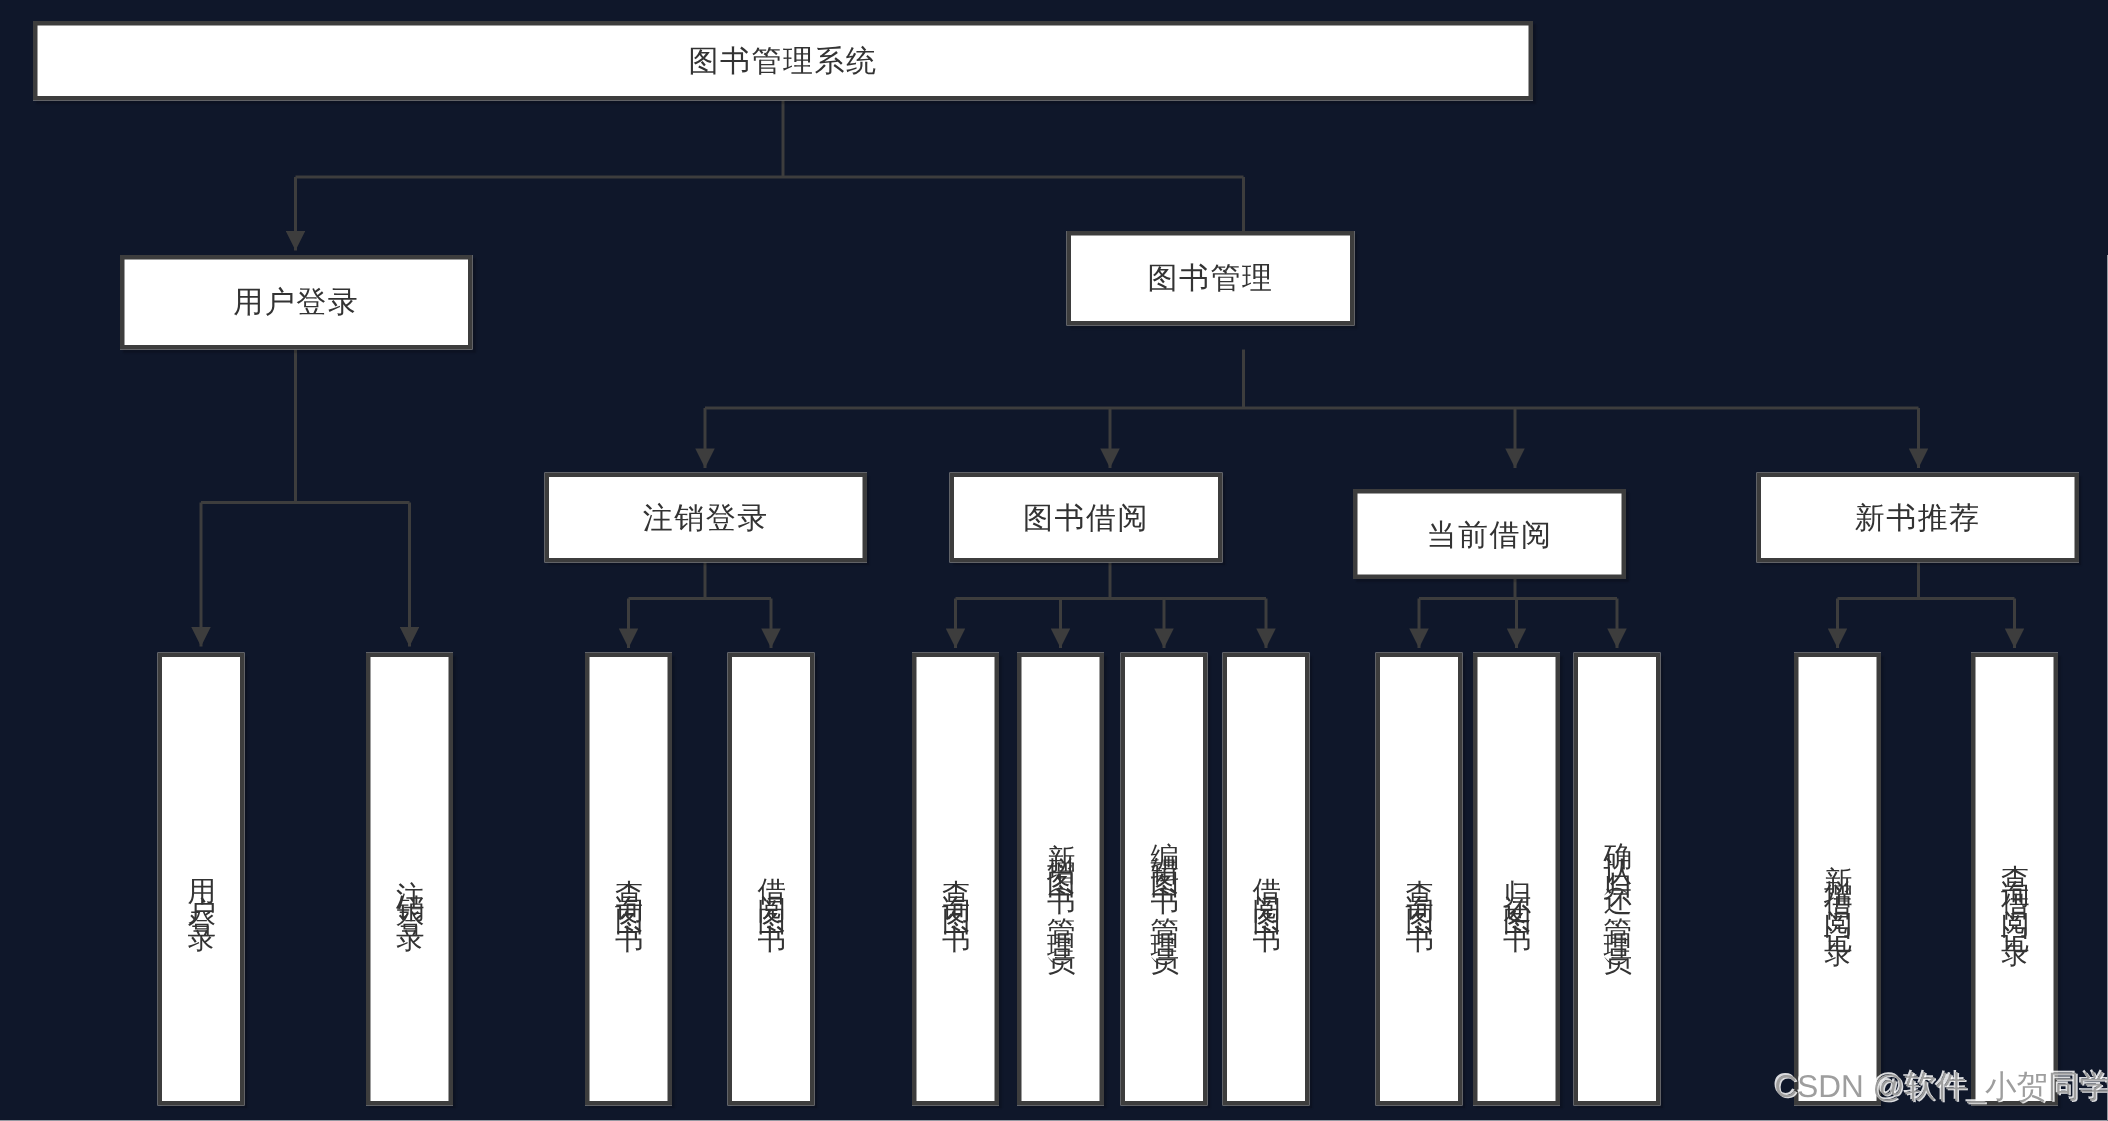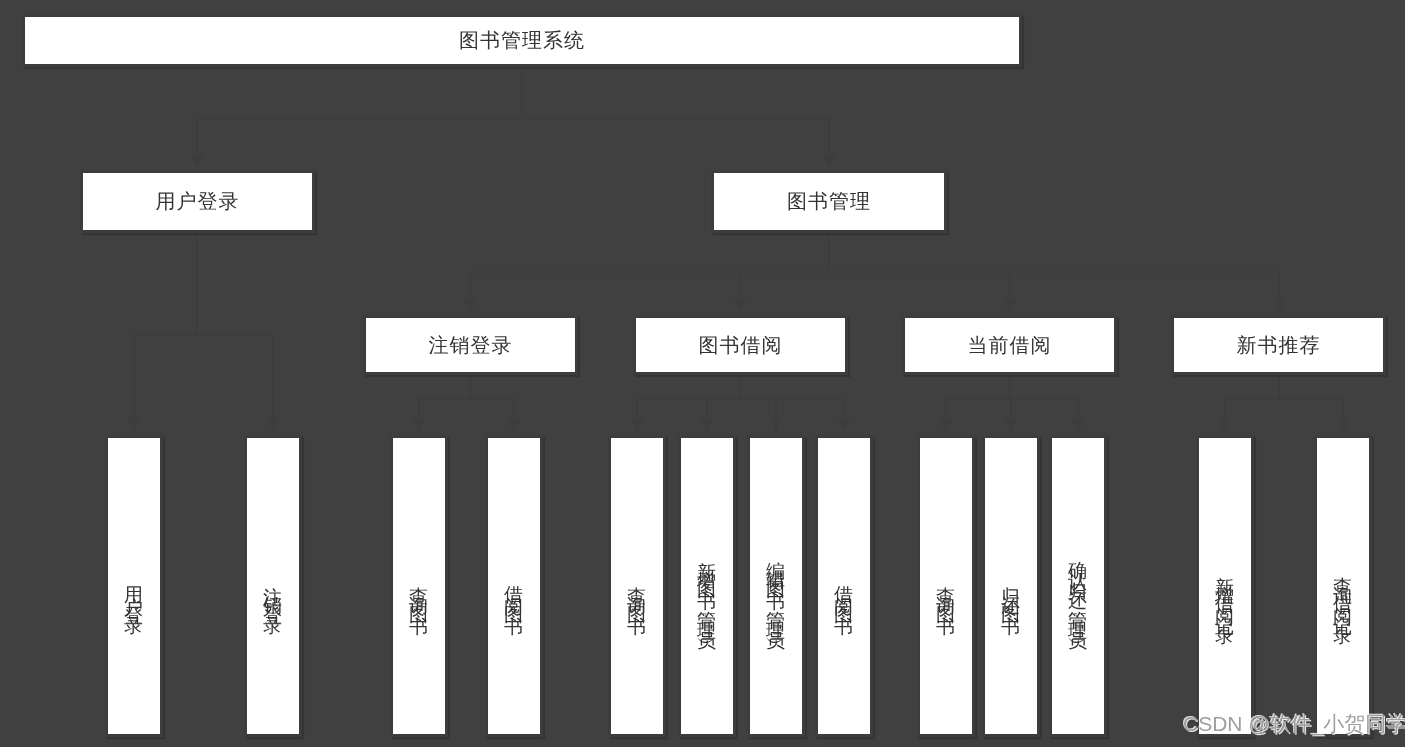--- a/index.html
+++ b/index.html
@@ -1,18 +1,18 @@
 <!DOCTYPE html>
 <html><head>
 <meta charset="utf-8">
 <style>
   html,body{margin:0;padding:0;background:#ffffff;}
   body{width:1405px;height:747px;overflow:hidden;
        font-family:"Liberation Sans","DejaVu Sans",sans-serif;}
-  #canvas{position:relative;width:1405px;height:747px;background:#404040;}
+  #canvas{position:relative;width:1405px;height:747px;background:#0f172a;}
   #wires{position:absolute;left:0;top:0;width:1405px;height:747px;}
 
   .node{
     position:absolute;
     background:#ffffff;
     border:3px solid #3d3d3d;
     box-sizing:border-box;
     display:flex;align-items:center;justify-content:center;
     color:#333333;
     box-shadow:2px 2px 1px rgba(0,0,0,0.18);
@@ -85,31 +85,31 @@
     </g>
   </svg>
 
   <div class="node h" style="left:22px;top:14px;width:1000px;height:53px">
     <span>图书管理系统</span>
   </div>
 
   <div class="node h" style="left:80px;top:170px;width:235px;height:63px">
     <span>用户登录</span>
   </div>
-  <div class="node h" style="left:711px;top:170px;width:236px;height:63px">
+  <div class="node h" style="left:711px;top:154px;width:192px;height:63px">
     <span>图书管理</span>
   </div>
 
   <div class="node h" style="left:363px;top:315px;width:215px;height:60px">
     <span>注销登录</span>
   </div>
-  <div class="node h" style="left:633px;top:315px;width:215px;height:60px">
+  <div class="node h" style="left:633px;top:315px;width:182px;height:60px">
     <span>图书借阅</span>
   </div>
-  <div class="node h" style="left:902px;top:315px;width:215px;height:60px">
+  <div class="node h" style="left:902px;top:326px;width:182px;height:60px">
     <span>当前借阅</span>
   </div>
   <div class="node h" style="left:1171px;top:315px;width:215px;height:60px">
     <span>新书推荐</span>
   </div>
 
   <div class="node v" style="left:105px;top:435px;width:58px;height:302px">
     <span>用户登录</span>
   </div>
   <div class="node v" style="left:244px;top:435px;width:58px;height:302px">

